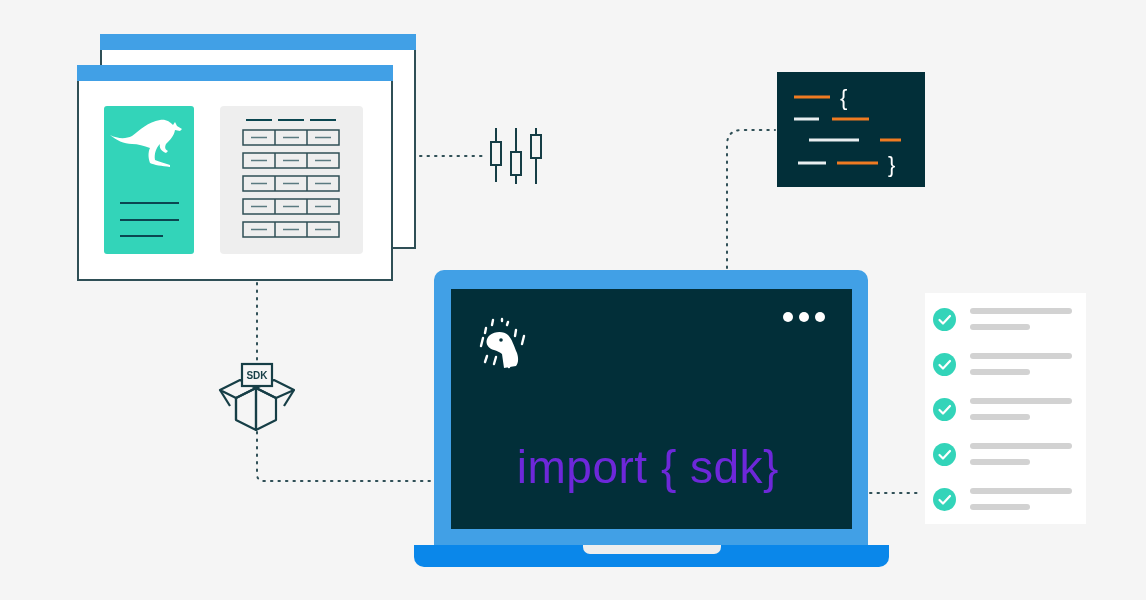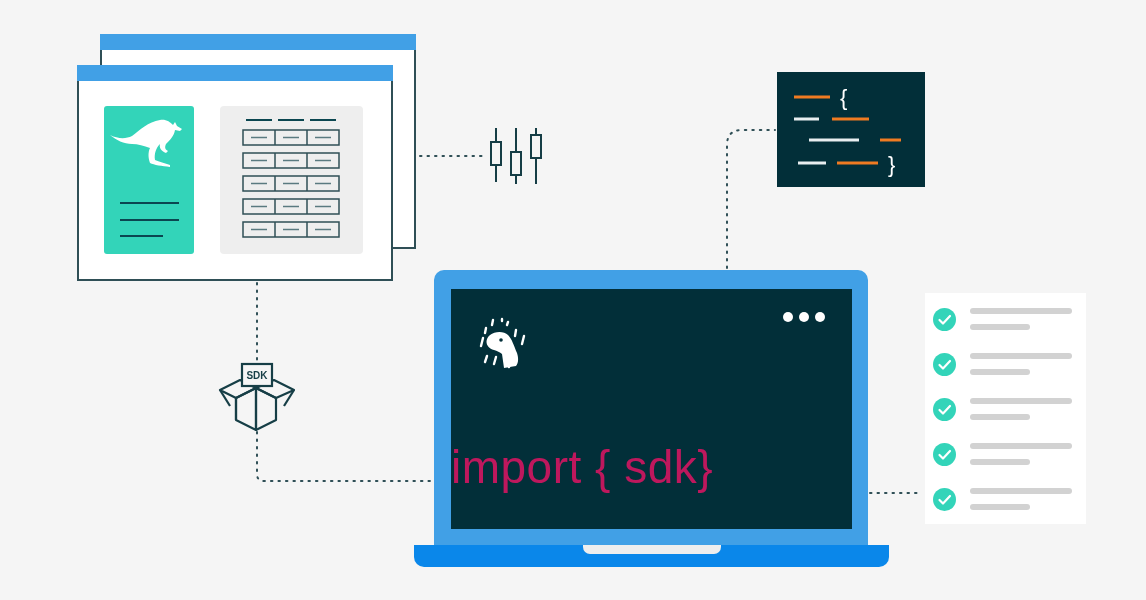--- a/index.html
+++ b/index.html
@@ -8,21 +8,21 @@
   svg.layer { position:absolute; left:0; top:0; width:1146px; height:600px; }
   .win { position:absolute; background:#fff; border:2px solid #2f4f56; box-sizing:border-box; }
   .win-bar { position:absolute; left:-2px; right:-2px; top:-2px; height:16px; background:#41a0e6; }
   .panel-green { position:absolute; background:#33d4b9; border-radius:3px; }
   .panel-grey { position:absolute; background:#eeeeee; border-radius:4px; }
   .code-card { position:absolute; left:777px; top:72px; width:148px; height:115px; background:#022f39; }
   .laptop-body { position:absolute; left:434px; top:270px; width:434px; height:277px; background:#41a0e6; border-radius:10px 10px 0 0; }
   .laptop-screen { position:absolute; left:451px; top:289px; width:401px; height:240px; background:#022f39; }
   .laptop-base { position:absolute; left:414px; top:545px; width:475px; height:22px; background:#0a87ea; border-radius:0 0 10px 10px; }
   .laptop-notch { position:absolute; left:583px; top:545px; width:138px; height:9px; background:#eeeeee; border-radius:0 0 7px 7px; }
-  .screen-text { position:absolute; left:451px; top:440px; width:328px; text-align:left; color:#be185d; font-family:"Liberation Sans", sans-serif; font-size:46px; font-weight:300; letter-spacing:0.5px; }
+  .screen-text { position:absolute; left:451px; top:440px; width:328px; text-align:right; color:#6d28d9; font-family:"Liberation Sans", sans-serif; font-size:46px; font-weight:300; letter-spacing:0.5px; }
   .dots { position:absolute; left:783px; top:312px; display:flex; gap:6px; }
   .dot { width:10px; height:10px; border-radius:50%; background:#ffffff; }
   .checklist { position:absolute; left:925px; top:293px; width:161px; height:231px; background:#ffffff; }
   .check-row { position:absolute; left:8px; }
   .check-circle { position:absolute; left:0; top:0; width:23px; height:23px; border-radius:50%; background:#33d4b9; }
   .check-bar { position:absolute; height:6px; border-radius:3px; background:#d2d2d2; }
   .sdk-label { font-family:"Liberation Sans", sans-serif; font-weight:bold; font-size:10px; fill:#163e46; }
 </style>
 </head>
 <body>

